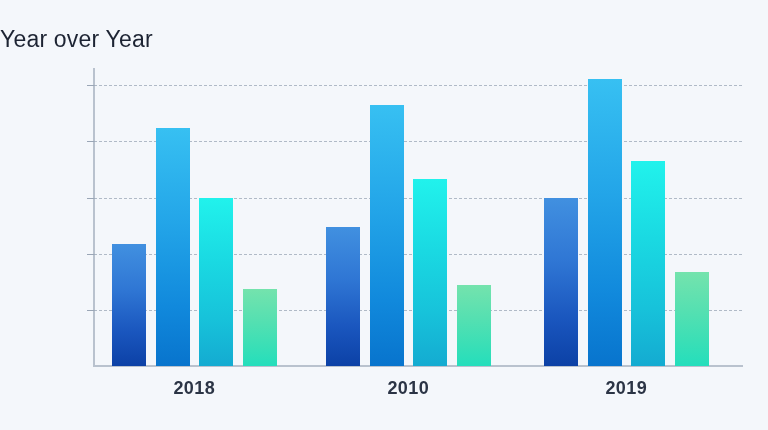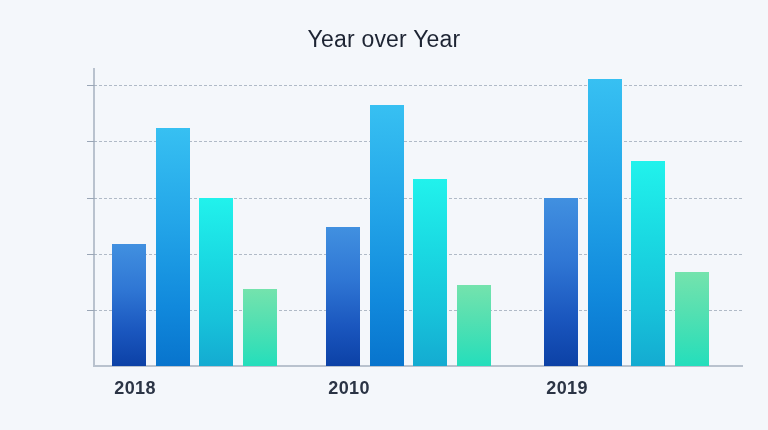--- a/index.html
+++ b/index.html
@@ -20,21 +20,20 @@
     height: 430px;
     background: #f4f7fb;
   }
 
   
   #chart-title {
     position: absolute;
     left: 0;
     top: 26px;
     width: 768px;
-    text-align: center;
     font-size: 23px;
     font-weight: 400;
     color: #1d2433;
     letter-spacing: 0.2px;
   }
 
   
   
   #plot-area {
     position: absolute;
@@ -106,21 +105,21 @@
   .bar.s0 { background: linear-gradient(to bottom, #4190e0 0%, #2f76d4 38%, #1a56be 72%, #0c41a6 100%); }
   .bar.s1 { background: linear-gradient(to bottom, #37c0f2 0%, #23a5e8 40%, #1189dc 75%, #0874cd 100%); }
   .bar.s2 { background: linear-gradient(to bottom, #21f2ec 0%, #1ad9e2 38%, #17c2da 72%, #14abd1 100%); }
   .bar.s3 { background: linear-gradient(to bottom, #74e3ad 0%, #56e0b1 40%, #3adfb6 74%, #24debc 100%); }
 
   
   .xgroup-label {
     position: absolute;
     top: 378px;
     width: 160px;
-    text-align: left;
+    text-align: center;
     font-size: 18px;
     font-weight: bold;
     color: #2b3445;
     letter-spacing: 0.4px;
   }
 </style>
 </head>
 <body>
 
 <div id="chart-root">

